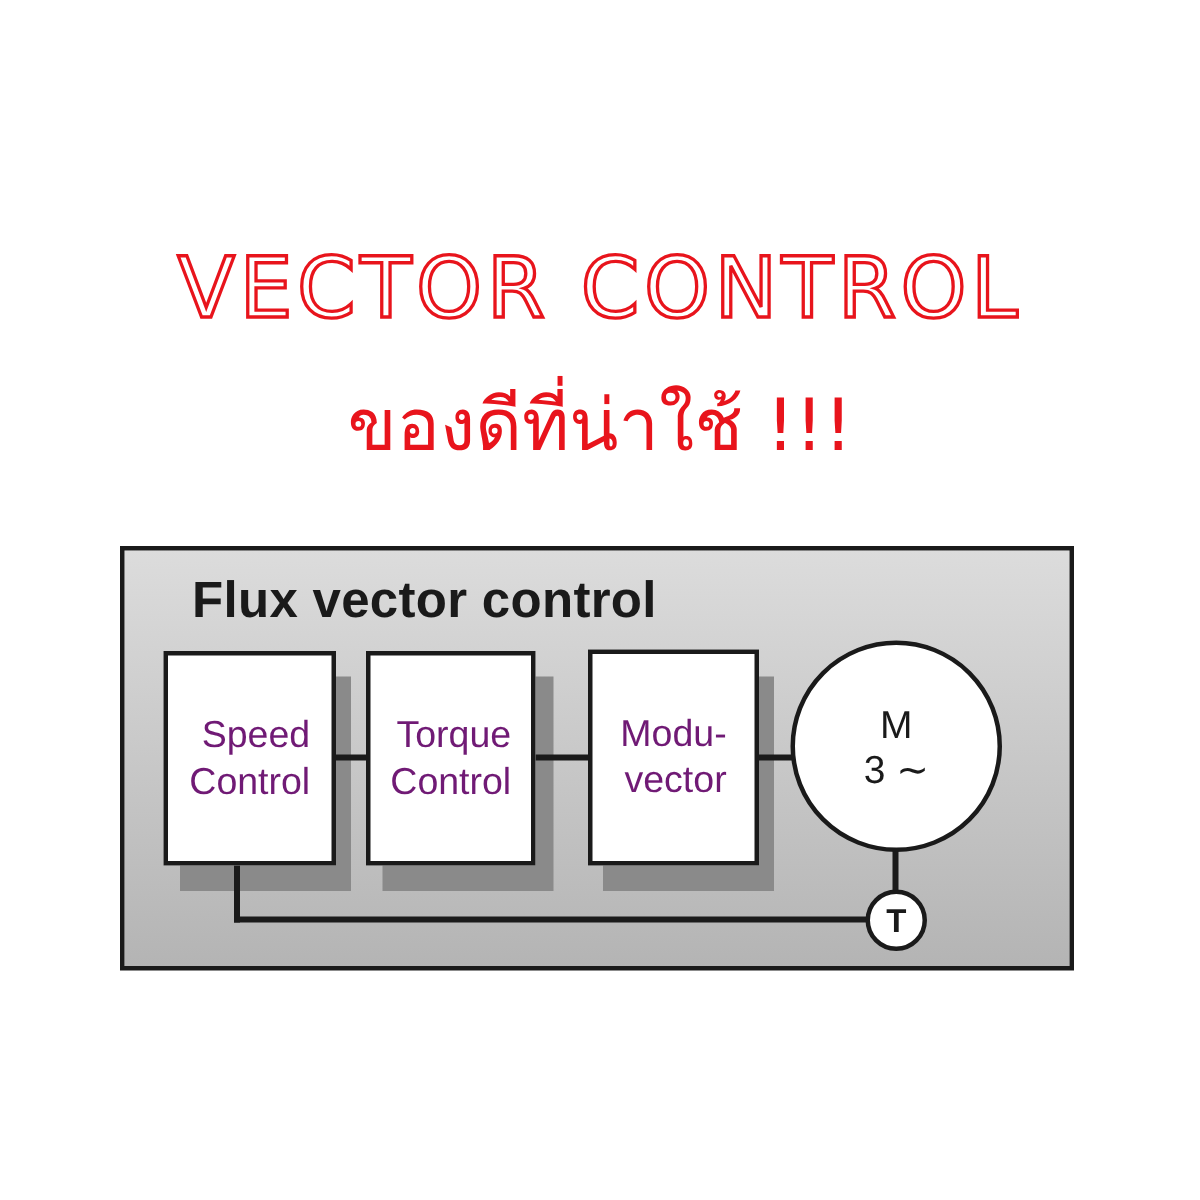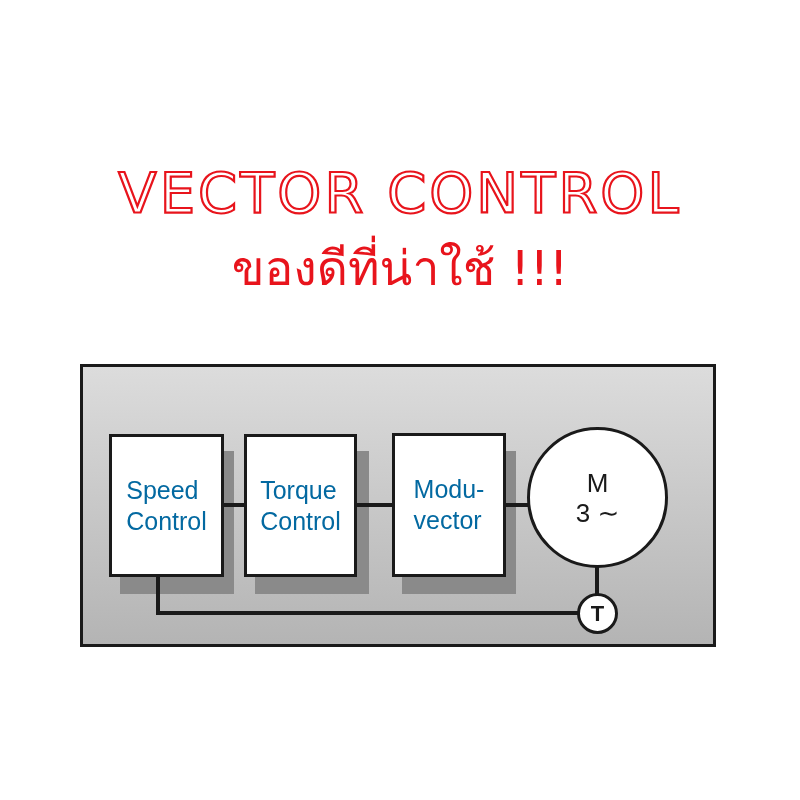--- a/index.html
+++ b/index.html
@@ -1,39 +1,40 @@
 <!DOCTYPE html>
 <html><head>
 <meta charset="utf-8">
 <style>
   html, body { margin:0; padding:0; }
   body { width:800px; height:800px; background:#ffffff; position:relative; overflow:hidden; font-family:"Liberation Sans", sans-serif; }
   .headline { position:absolute; left:0; width:800px; text-align:center; color:#e8141c; }
   .headline.en { top:158px; font-family:"DejaVu Sans", sans-serif; font-size:56px; letter-spacing:3px; line-height:70px;
     color:#ffffff; -webkit-text-stroke:2.2px #e8141c; font-weight:normal; }
-  .headline.th { top:238px; font-family:"DejaVu Sans", sans-serif; font-size:48px; line-height:60px; color:#e8141c; }
+  .headline.th { top:254px; font-family:"DejaVu Sans", sans-serif; font-size:48px; line-height:60px; color:#e8141c; }
   .panel { position:absolute; left:80px; top:364px; width:636px; height:283px; border:3px solid #1a1a1a;
     background:linear-gradient(#dcdcdc, #b4b4b4); box-sizing:border-box; }
   .panel-title { position:absolute; left:45px; top:14px; font-size:34px; font-weight:bold; color:#1a1a1a; letter-spacing:0.2px; }
   .shadow { position:absolute; background:#8a8a8a; }
   .block { position:absolute; background:#fff; border:3px solid #1a1a1a; box-sizing:border-box;
-    display:flex; align-items:center; justify-content:center; text-align:left; font-size:25px; line-height:31px; color:#0369a1; }
+    display:flex; align-items:center; justify-content:center; text-align:right; font-size:25px; line-height:31px; color:#701a75; }
   .line { position:absolute; background:#1a1a1a; }
   .motor { position:absolute; background:#fff; border:3px solid #1a1a1a; border-radius:50%; box-sizing:border-box;
     display:flex; flex-direction:column; align-items:center; justify-content:center; font-size:26px; line-height:30px; color:#1a1a1a; }
   .tacho { position:absolute; background:#fff; border:3px solid #1a1a1a; border-radius:50%; box-sizing:border-box;
     display:flex; align-items:center; justify-content:center; font-size:22px; font-weight:bold; color:#1a1a1a; }
 </style>
 </head>
 <body>
 
 <div class="headline en">VECTOR CONTROL</div>
 <div class="headline th">ของดีที่น่าใช้ !!!</div>
 
 <div class="panel">
+  <div class="panel-title">Flux vector control</div>
 
   <div class="shadow" style="left:37px; top:84px; width:114px; height:143px;"></div>
   <div class="shadow" style="left:172px; top:84px; width:114px; height:143px;"></div>
   <div class="shadow" style="left:319px; top:84px; width:114px; height:143px;"></div>
 
   <div class="line" style="left:138px; top:136px; width:25px; height:4px;"></div>
   <div class="line" style="left:273px; top:136px; width:38px; height:4px;"></div>
   <div class="line" style="left:420px; top:136px; width:26px; height:4px;"></div>
   <div class="line" style="left:73px; top:206px; width:4px; height:42px;"></div>
   <div class="line" style="left:73px; top:244px; width:425px; height:4px;"></div>

